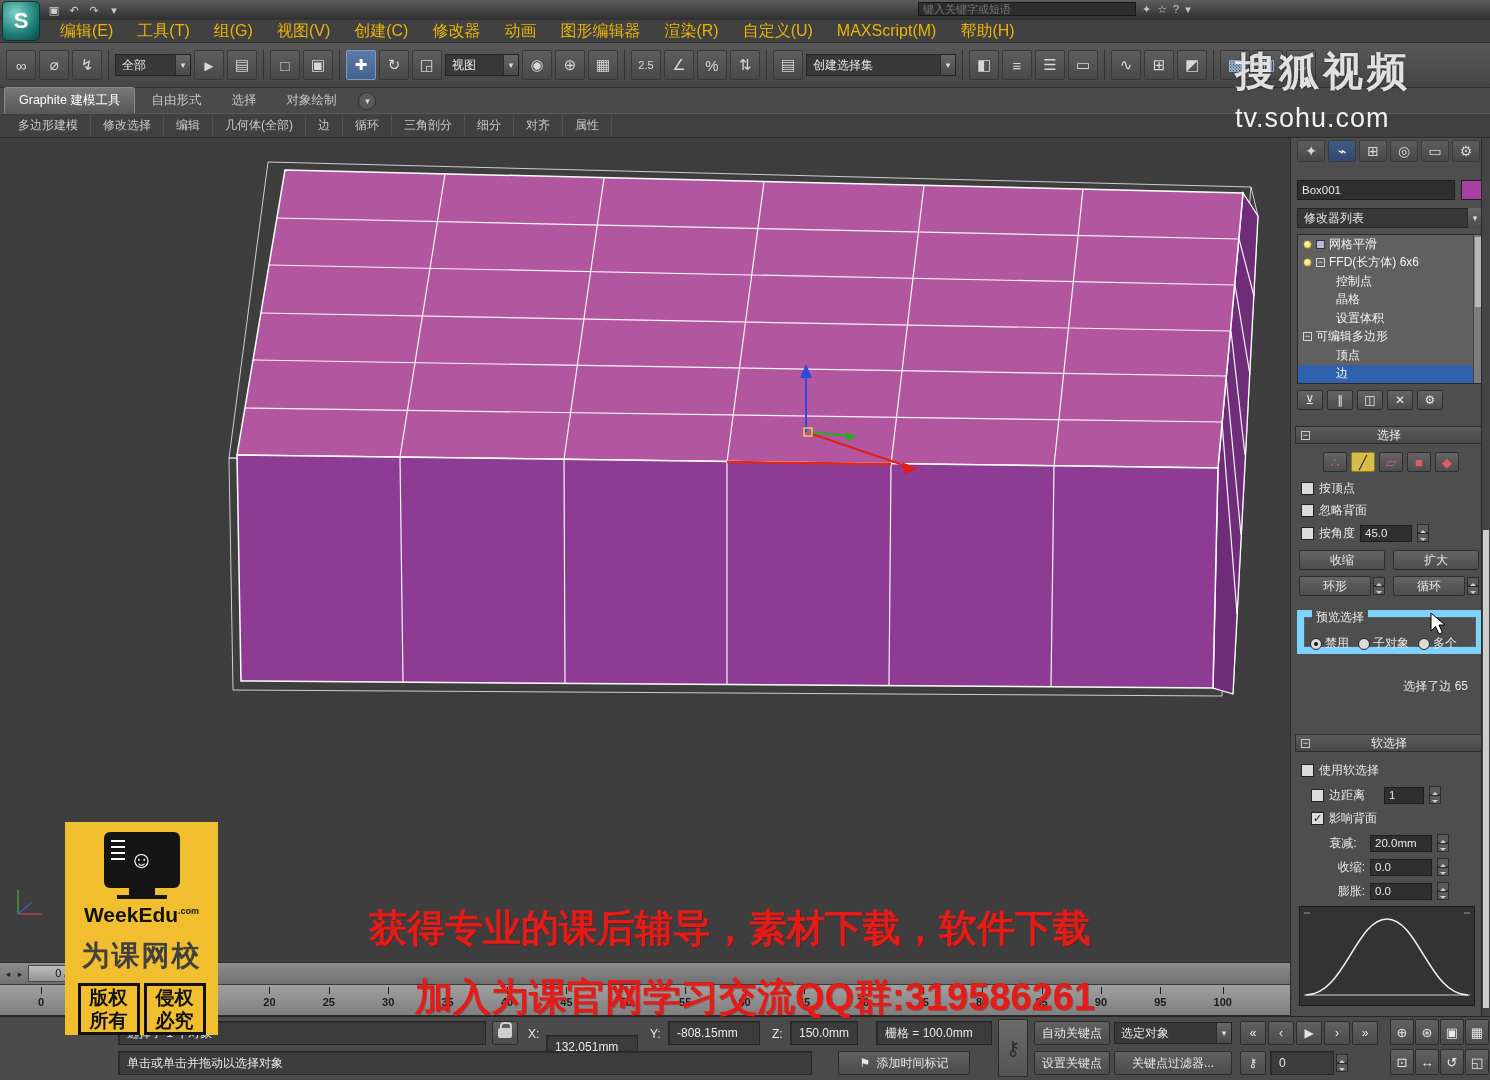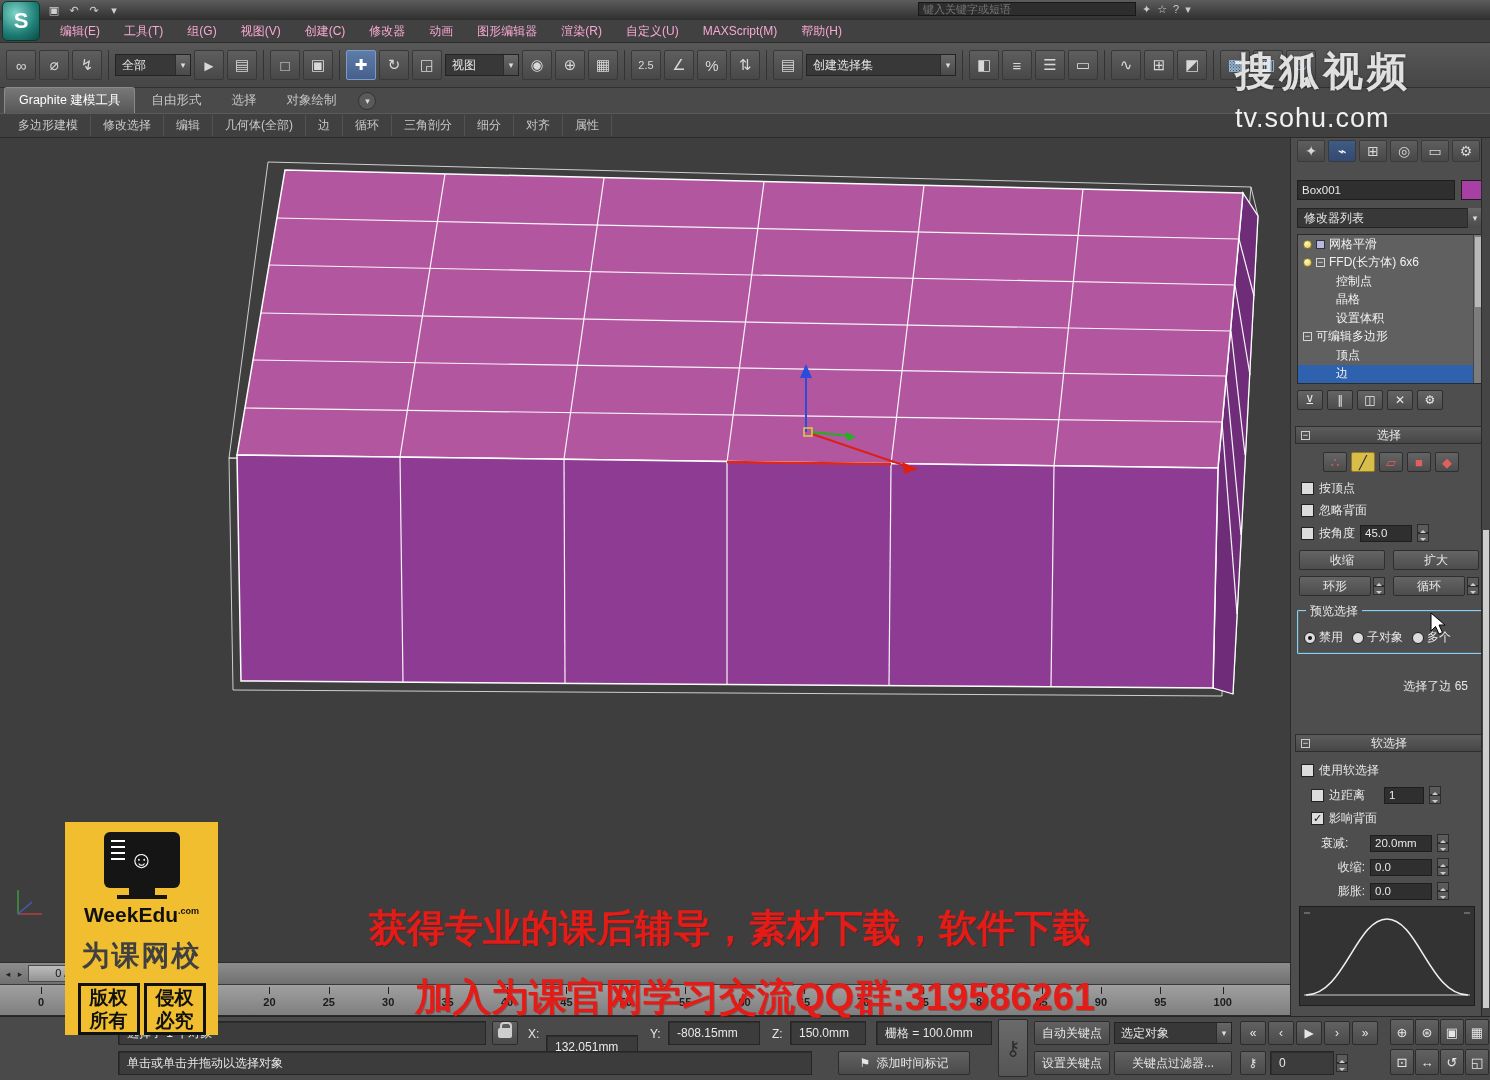--- a/index.html
+++ b/index.html
@@ -16,21 +16,21 @@
     color:#fff;font-weight:bold;font-size:22px;display:flex;align-items:center;justify-content:center}
   .qbtn{width:16px;height:15px;font-size:11px;color:#cfcfcf;display:flex;align-items:center;justify-content:center}
   #searchwrap{position:absolute;left:918px;top:2px;display:flex;align-items:center;gap:6px}
   #searchbox{width:218px;height:14px;background:#2d2d2d;border:1px solid #181818;color:#a8a8a8;
     font-size:11px;padding:0 4px;font-family:inherit}
   .titlico{font-size:11px;color:#c9c9c9}
 
   
   #menubar{position:absolute;left:0;top:20px;width:1490px;height:23px;background:#414141;
     border-bottom:1px solid #2c2c2c;display:flex;align-items:center;padding-left:48px}
-  .menu-item{padding:3px 12px;font-size:12px;color:#f9a8d4;white-space:nowrap}
+  .menu-item{padding:3px 12px;font-size:16px;color:#eab308;white-space:nowrap}
 
   
   #toolbar{position:absolute;left:0;top:43px;width:1490px;height:45px;
     background:linear-gradient(#585858,#464646);border-bottom:1px solid #303030;
     display:flex;align-items:center;gap:3px;padding:0 6px}
   .tb{width:30px;height:30px;flex:0 0 auto;display:flex;align-items:center;justify-content:center;
     font-size:15px;color:#d8d8d8;background:linear-gradient(#5e5e5e,#484848);
     border:1px solid #383838;border-radius:2px}
   .tb.small{font-size:11px}
   .tb.active{background:linear-gradient(#5e7ca8,#46608c);border-color:#7b9cc9;color:#fff}
@@ -90,21 +90,21 @@
     line-height:7px;text-align:center;color:#eee}
   .crow{position:absolute;display:flex;align-items:center;gap:5px;font-size:12px;color:#e8e8e8;white-space:nowrap}
   .cb{width:13px;height:13px;background:#dcdcdc;border:1px solid #222;display:inline-flex;
     align-items:center;justify-content:center;font-size:11px;color:#111;flex:0 0 auto}
   .rad{width:12px;height:12px;border-radius:50%;background:#dcdcdc;border:1px solid #222;
     display:inline-block;position:relative;flex:0 0 auto}
   .rad.on::after{content:"";position:absolute;inset:3px;background:#151515;border-radius:50%}
   .sob{width:24px;height:20px;display:flex;align-items:center;justify-content:center;font-size:13px;
     color:#e06060;background:linear-gradient(#646464,#4d4d4d);border:1px solid #2e2e2e;border-radius:2px}
   .sob.on{background:#d8bd4a;color:#222;border-color:#8f7c1e}
-  .grp{position:absolute;border:1px solid #7dd3fc;box-shadow:inset 0 0 0 1px #5e5e5e;border-radius:1px}
+  .grp{position:absolute;border:7px solid #7dd3fc;box-shadow:inset 0 0 0 1px #5e5e5e;border-radius:1px}
   .grp .legend{position:absolute;left:8px;top:-8px;background:#4e4e4e;padding:0 4px;font-size:12px;color:#e8e8e8}
   #cscroll{position:absolute;right:0;top:0;width:9px;height:878px;background:#454545;border-left:1px solid #2b2b2b}
   #cscroll i{position:absolute;left:1px;right:1px;top:392px;height:478px;background:#cdcdcd}
 
   
   #timeslider{position:absolute;left:0;top:962px;width:1290px;height:22px;
     background:linear-gradient(#8d8d8d,#707070);border-top:1px solid #2d2d2d}
   .ts-handle{position:absolute;left:28px;top:2px;width:88px;height:17px;
     background:linear-gradient(#bdbdbd,#929292);border:1px solid #4a4a4a;color:#111;
     font-size:11px;text-align:center;line-height:15px}
@@ -474,21 +474,21 @@
           <i class="dn"></i>
         </span>
     </div>
     <div class="crow" style="left:20px;top:672px">
       <span class="cb">
           <i>✓</i>
         </span>
       <span>影响背面</span>
     </div>
     <div class="crow" style="left:30px;top:696px">
-      <span style="width:44px;text-align:left">衰减:</span>
+      <span style="width:44px;text-align:center">衰减:</span>
       <span class="fld" style="width:62px;height:17px">
         <span>20.0mm</span>
       </span>
       <span class="spin">
           <i></i>
           <i class="dn"></i>
         </span>
     </div>
     <div class="crow" style="left:30px;top:720px">
       <span style="width:44px;text-align:right">收缩:</span>
@@ -564,21 +564,21 @@
     </div>
     <span class="slbl" style="left:528px;top:10px">X:</span>
     <div class="sfld" style="left:546px;top:18px;width:92px;height:24px">
       <span>132.051mm</span>
     </div>
     <span class="slbl" style="left:650px;top:10px">Y:</span>
     <div class="sfld" style="left:668px;top:4px;width:92px;height:24px">
       <span>-808.15mm</span>
     </div>
     <span class="slbl" style="left:772px;top:10px">Z:</span>
-    <div class="sfld" style="left:790px;top:4px;width:76px;height:24px">
+    <div class="sfld" style="left:790px;top:4px;width:68px;height:24px">
       <span>150.0mm</span>
     </div>
     <div class="sfld" style="left:876px;top:4px;width:116px;height:24px">
       <span>栅格 = 100.0mm</span>
     </div>
     <div class="sbtn" style="left:998px;top:2px;width:30px;height:58px;font-size:20px;color:#2d2d2d;background:linear-gradient(#6a6a6a,#555)">
       <span>⚷</span>
     </div>
     <div class="sbtn" style="left:1034px;top:4px;width:76px;height:24px">
       <span>自动关键点</span>

